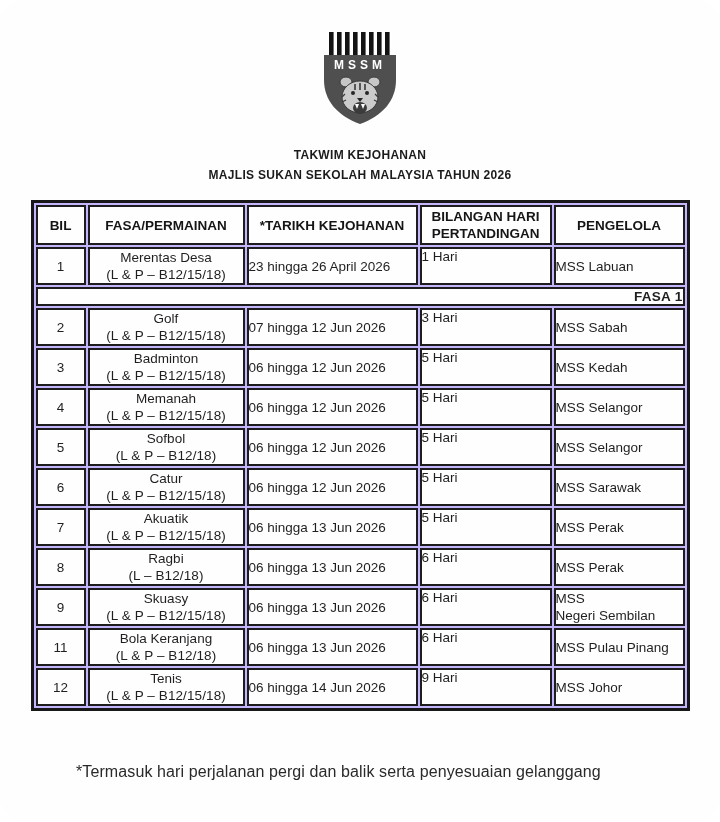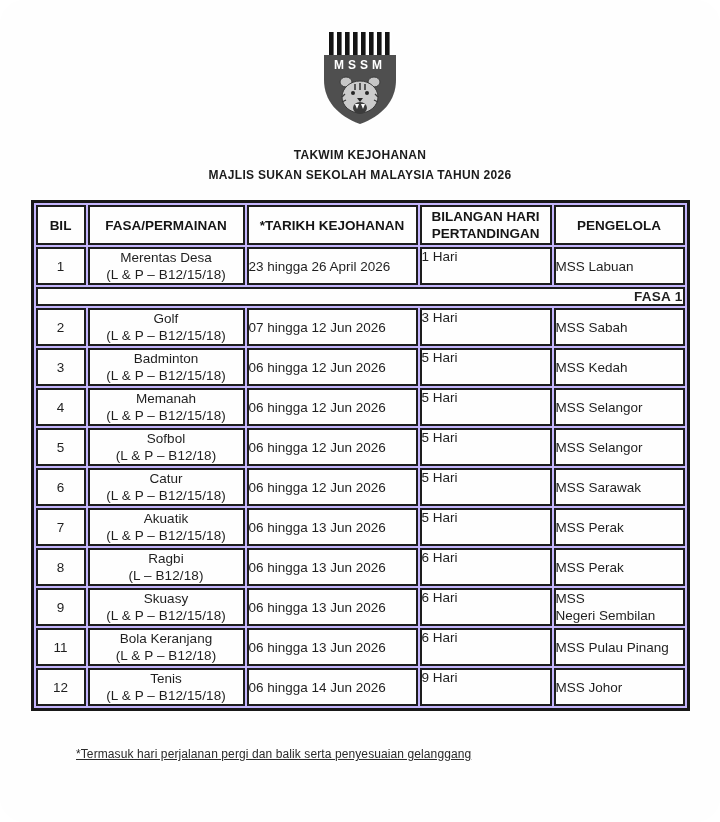--- a/index.html
+++ b/index.html
@@ -55,25 +55,24 @@
   .c-peng { text-align: left; vertical-align: middle; white-space: pre-line; line-height: 17px; }
   tr.fasa td {
     height: 16px;
     text-align: right;
     vertical-align: middle;
     font-weight: bold;
     letter-spacing: 0.3px;
   }
 
   .footnote {
-    margin: 36px 0 0 76px;
-    font-size: 12px;
+    margin: 52px 0 0 76px;
+    font-size: 16px;
     color: #2a2a2a;
     letter-spacing: 0.1px;
-    text-decoration: underline;
   }
 </style>
 </head>
 <body>
 
 <div class="page">
 
   <div class="logo-wrap">
     <svg width="86" height="96" viewBox="0 0 86 96" aria-hidden="true">
       <path d="M7 23 H79 V48 C79 69 65 84 43 92 C21 84 7 69 7 48 Z" fill="#4f4f4f"></path>

